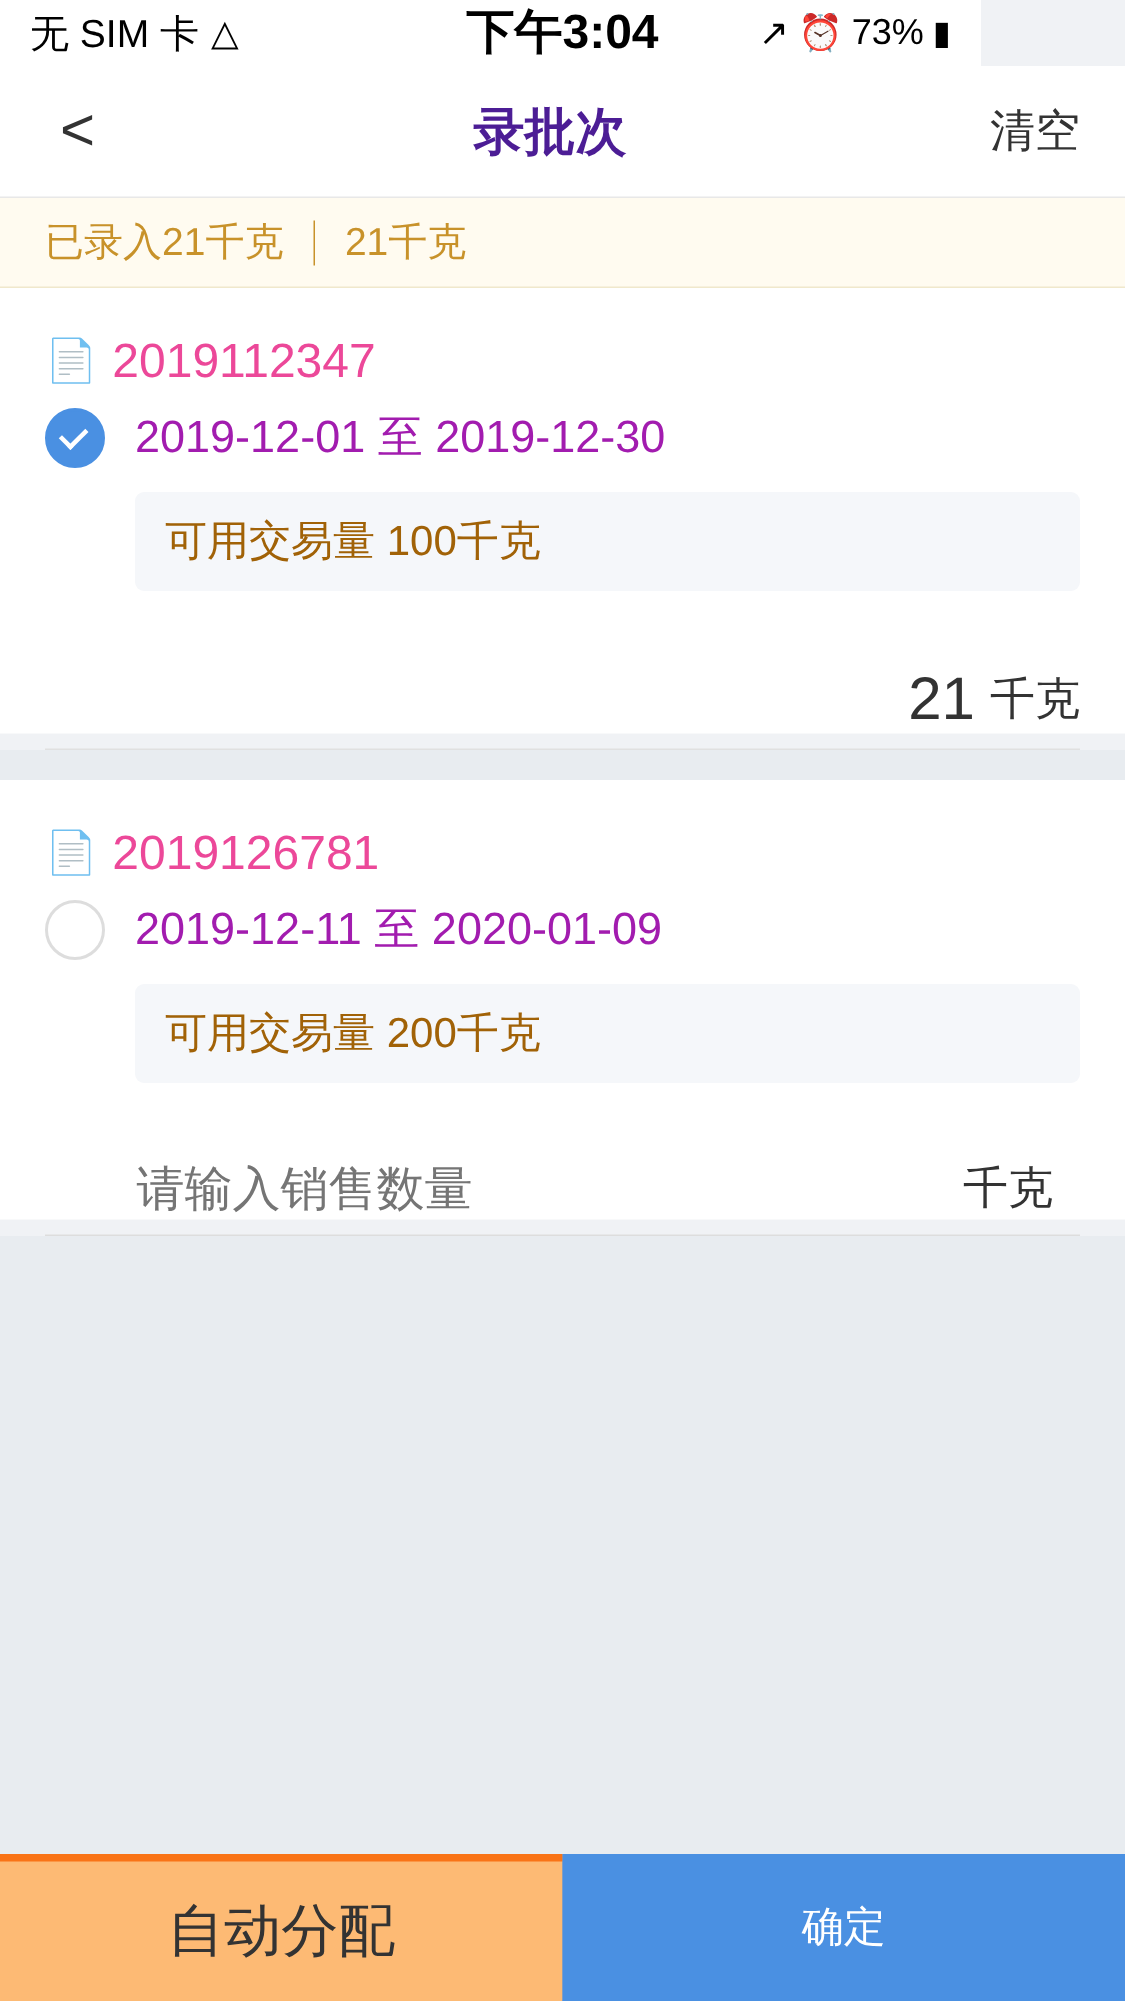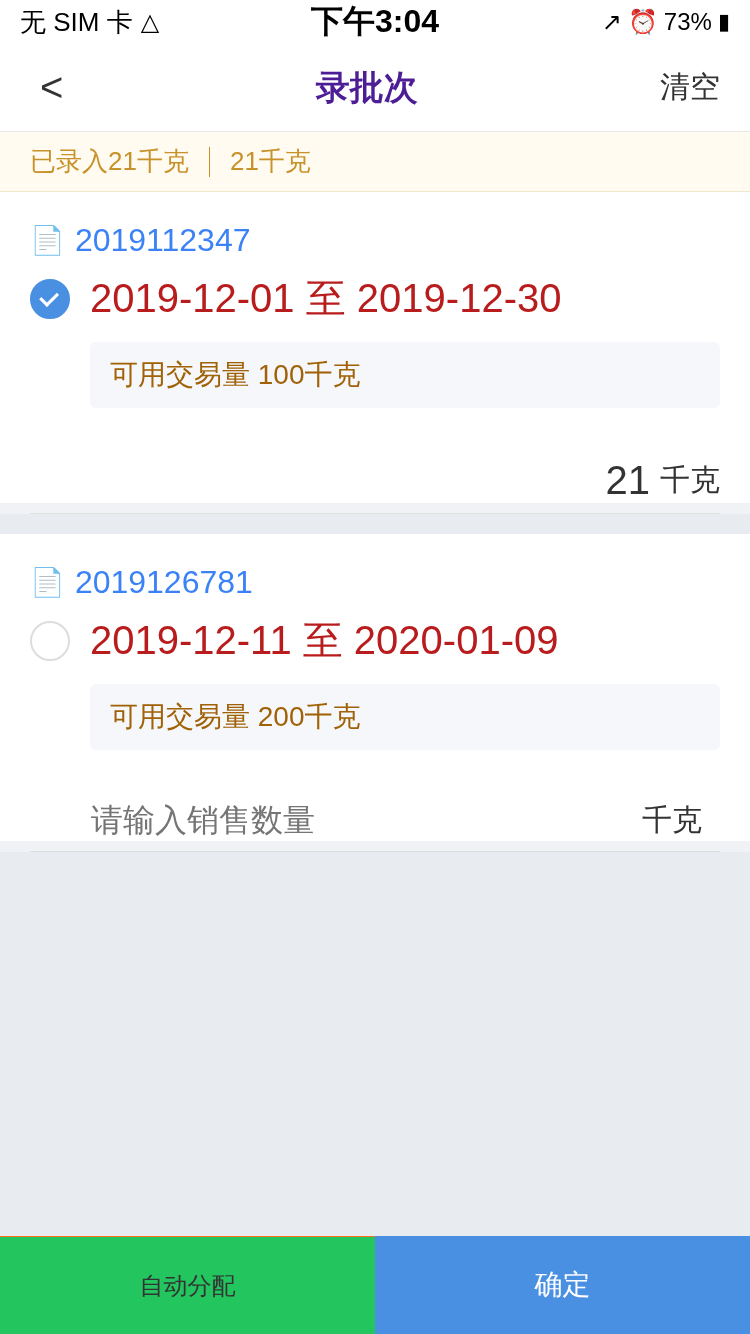--- a/index.html
+++ b/index.html
@@ -7,21 +7,21 @@
     body {
       width: 750px;
       min-height: 1334px;
       font-family: -apple-system, "PingFang SC", "Helvetica Neue", Arial, sans-serif;
       background: #f0f2f5;
       overflow-x: hidden;
     }
 
     
     .status-bar {
-      width: 750px;
+      width: 654px;
       height: 44px;
       background: #fff;
       display: flex;
       align-items: center;
       justify-content: space-between;
       padding: 12px 20px;
       font-size: 28px;
     }
     .status-left {
       display: flex;
@@ -109,21 +109,21 @@
       gap: 10px;
       margin-bottom: 12px;
     }
     .batch-icon {
       font-size: 28px;
       color: #666;
     }
     .batch-id {
       font-size: 32px;
       font-weight: 500;
-      color: #3b82f6;
+      color: #ec4899;
     }
 
     .batch-date-row {
       display: flex;
       align-items: center;
       gap: 20px;
       margin-bottom: 16px;
     }
     .radio-btn {
       width: 40px;
@@ -142,22 +142,22 @@
     }
     .radio-btn.checked::after {
       content: '';
       width: 14px;
       height: 8px;
       border-left: 3px solid #fff;
       border-bottom: 3px solid #fff;
       transform: rotate(-45deg) translateY(-2px);
     }
     .batch-date {
-      font-size: 40px;
-      color: #b91c1c;
+      font-size: 30px;
+      color: #a21caf;
     }
 
     .available-quantity {
       background: #f5f7fa;
       border-radius: 6px;
       padding: 14px 20px;
       font-size: 28px;
       color: #a16207;
       margin-left: 60px;
     }
@@ -232,26 +232,26 @@
     .bottom-bar {
       position: fixed;
       bottom: 0;
       left: 0;
       width: 750px;
       height: 98px;
       display: flex;
     }
     .btn-auto {
       flex: 1;
-      background: #22c55e;
+      background: #fdba74;
       border: none;
-      font-size: 24px;
+      font-size: 38px;
       color: #333;
       cursor: pointer;
-      border-top: 1px solid #f97316;
+      border-top: 5px solid #f97316;
     }
     .btn-confirm {
       flex: 1;
       background: #4A90E2;
       border: none;
       font-size: 28px;
       color: #fff;
       cursor: pointer;
     }
 

